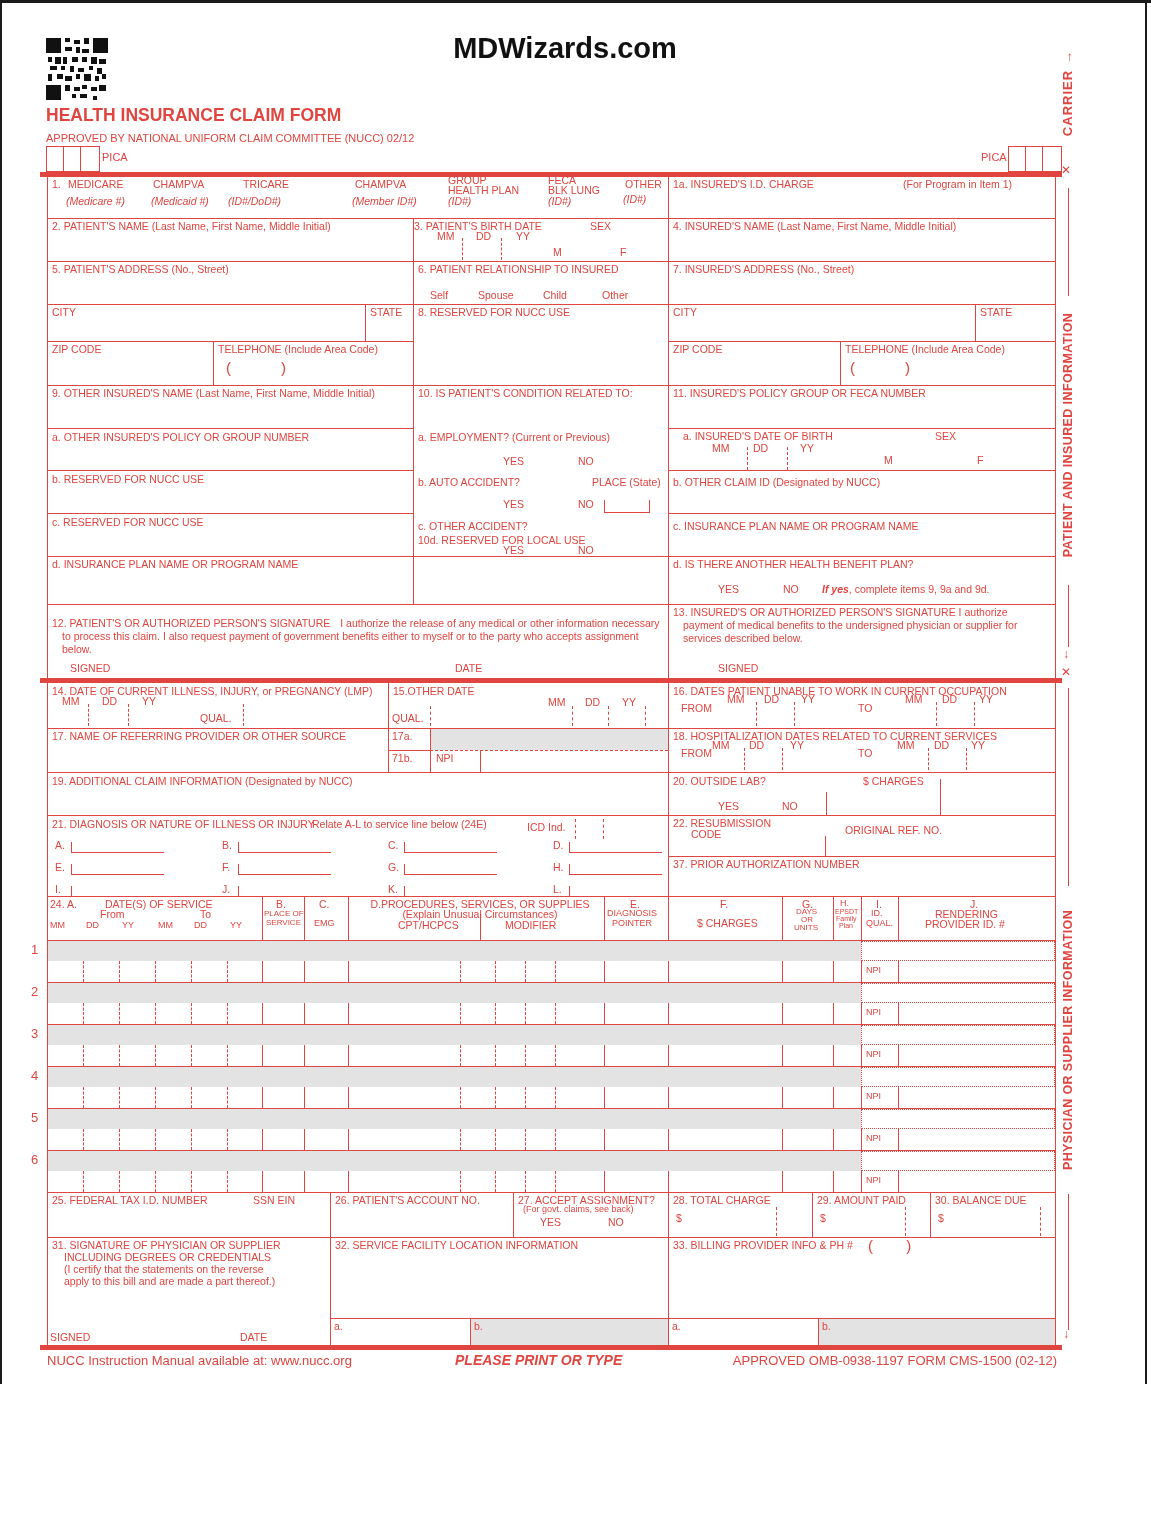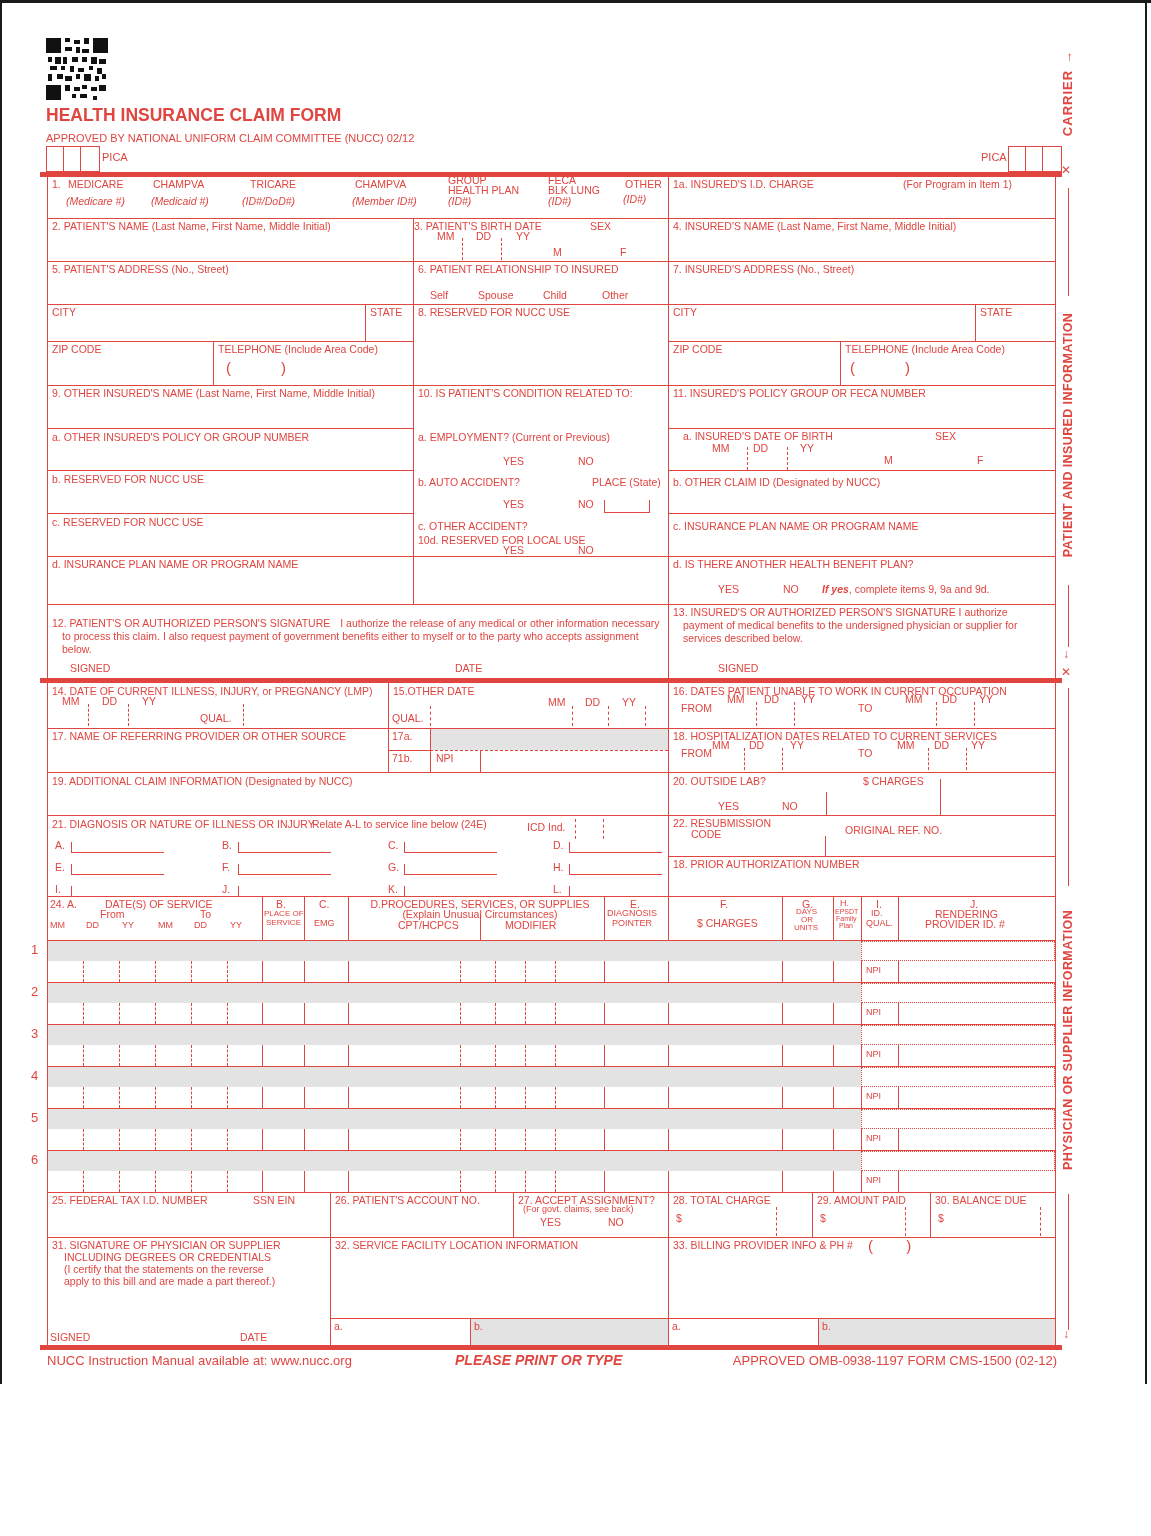--- a/index.html
+++ b/index.html
@@ -77,20 +77,21 @@
           <rect x="25" y="22" width="3" height="3"></rect>
           <rect x="12" y="26" width="2" height="2"></rect>
         <rect x="16" y="26" width="3" height="2"></rect>
           <rect x="22" y="27" width="2" height="2"></rect>
         <rect x="2" y="2" width="3" height="3"></rect>
           <rect x="24" y="2" width="3" height="3"></rect>
           <rect x="2" y="24" width="3" height="3"></rect>
       </g>
     </svg>
   </div>
+  <div class="lb ctr" style="left:0;top:33px;width:1130px;color:#111;font-size:29px;font-weight:bold">MDWizards.com</div>
   <div class="lb b" style="left:46px;top:106px;font-size:17.5px">HEALTH INSURANCE CLAIM FORM</div>
   <div class="lb" style="left:46px;top:133px;font-size:11px">APPROVED BY NATIONAL UNIFORM CLAIM COMMITTEE (NUCC) 02/12</div>
 
   <div class="box" style="left:46px;top:146px;width:18px;height:24px"></div>
   <div class="box" style="left:63px;top:146px;width:18px;height:24px"></div>
   <div class="box" style="left:80px;top:146px;width:18px;height:24px"></div>
   <div class="lb" style="left:102px;top:152px;font-size:11px">PICA</div>
 
   <div class="lb" style="left:981px;top:152px;font-size:11px">PICA</div>
   <div class="box" style="left:1008px;top:146px;width:18px;height:24px"></div>
@@ -183,22 +184,22 @@
   <div class="vld" style="left:603px;top:819px;height:20px"></div>
   <div class="vld" style="left:776px;top:1207px;height:29px"></div>
   <div class="vld" style="left:905px;top:1207px;height:29px"></div>
   <div class="vld" style="left:1040px;top:1207px;height:29px"></div>
 
   <div class="lb" style="left:52px;top:179px">1.</div>
   <div class="lb" style="left:68px;top:179px">MEDICARE</div>
   <div class="lb i" style="left:66px;top:196px">(Medicare #)</div>
   <div class="lb" style="left:153px;top:179px">CHAMPVA</div>
   <div class="lb i" style="left:151px;top:196px">(Medicaid  #)</div>
-  <div class="lb" style="left:250px;top:179px">TRICARE</div>
-  <div class="lb i" style="left:242px;top:196px">(ID#/DoD#)</div>
+  <div class="lb" style="left:243px;top:179px">TRICARE</div>
+  <div class="lb i" style="left:228px;top:196px">(ID#/DoD#)</div>
   <div class="lb" style="left:355px;top:179px">CHAMPVA</div>
   <div class="lb i" style="left:352px;top:196px">(Member ID#)</div>
   <div class="lb" style="left:448px;top:175px">GROUP</div>
   <div class="lb" style="left:448px;top:185px">HEALTH PLAN</div>
   <div class="lb i" style="left:448px;top:196px">(ID#)</div>
   <div class="lb" style="left:548px;top:175px">FECA</div>
   <div class="lb" style="left:548px;top:185px">BLK LUNG</div>
   <div class="lb i" style="left:548px;top:196px">(ID#)</div>
   <div class="lb" style="left:625px;top:179px">OTHER</div>
   <div class="lb i" style="left:623px;top:194px">(ID#)</div>
@@ -321,21 +322,21 @@
   <div class="lb" style="left:863px;top:776px">$ CHARGES</div>
   <div class="lb" style="left:718px;top:801px">YES</div>
   <div class="lb" style="left:782px;top:801px">NO</div>
 
   <div class="lb" style="left:52px;top:819px">21. DIAGNOSIS OR NATURE OF ILLNESS OR INJURY</div>
   <div class="lb" style="left:312px;top:819px">Relate A-L to service line below (24E)</div>
   <div class="lb" style="left:527px;top:822px">ICD Ind.</div>
   <div class="lb" style="left:673px;top:818px">22. RESUBMISSION</div>
   <div class="lb" style="left:691px;top:829px">CODE</div>
   <div class="lb" style="left:845px;top:825px">ORIGINAL REF. NO.</div>
-  <div class="lb" style="left:673px;top:859px">18. PRIOR AUTHORIZATION NUMBER</div>
+  <div class="lb" style="left:673px;top:859px">37. PRIOR AUTHORIZATION NUMBER</div>
 
   <div class="lb" style="left:50px;top:899px">24.  A.</div>
   <div class="lb" style="left:105px;top:899px">DATE(S) OF SERVICE</div>
   <div class="lb" style="left:100px;top:909px">From</div>
   <div class="lb" style="left:200px;top:909px">To</div>
   <div class="lb s9" style="left:50px;top:921px">MM</div>
   <div class="lb s9" style="left:86px;top:921px">DD</div>
   <div class="lb s9" style="left:122px;top:921px">YY</div>
   <div class="lb s9" style="left:158px;top:921px">MM</div>
   <div class="lb s9" style="left:194px;top:921px">DD</div>

